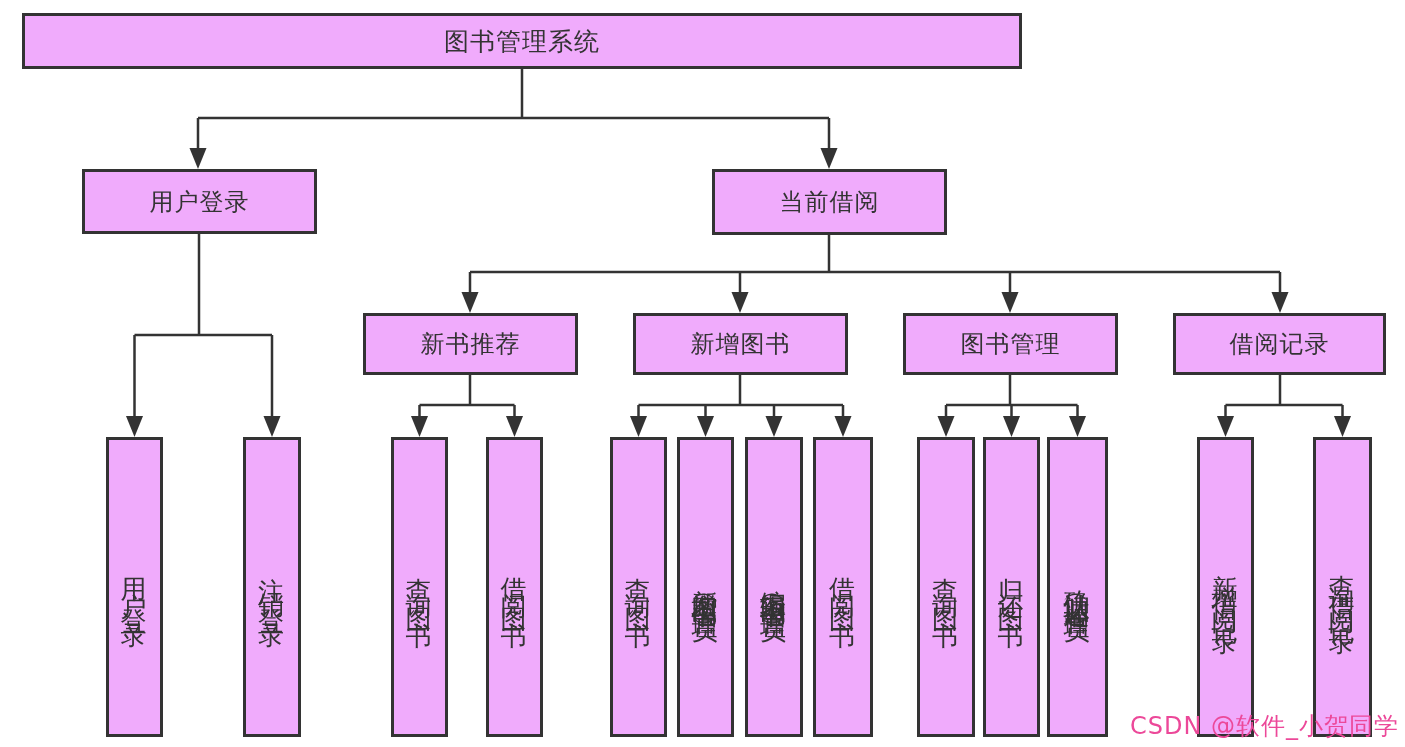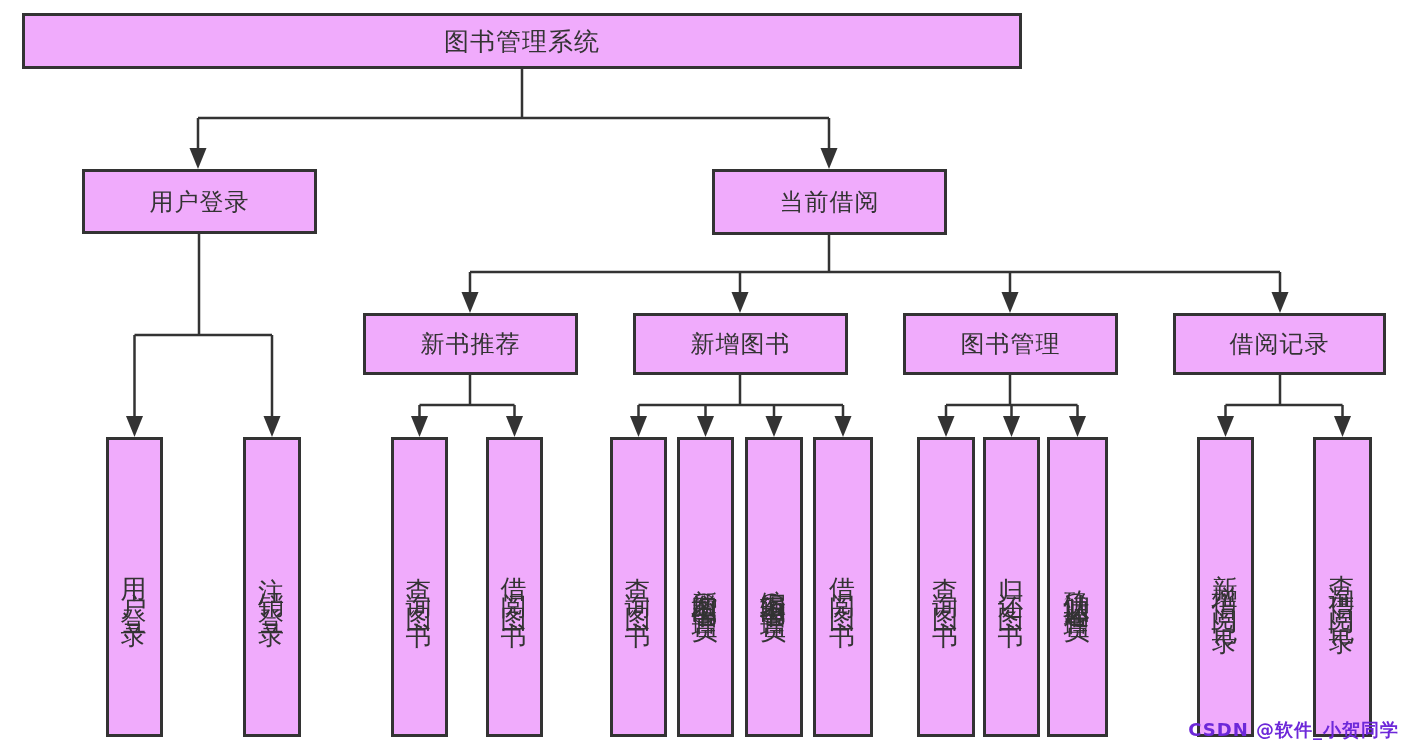--- a/index.html
+++ b/index.html
@@ -28,25 +28,24 @@
     text-orientation:mixed;
     font-size:26px;
     color:#333333;
   }
   .pitch4 span{letter-spacing:15px;}
   .pitch6 span{letter-spacing:11px;}
   .pitch9 span{letter-spacing:4px;}
   .watermark{
     position:absolute;
     right:6px;bottom:5px;
-    font-size:18px;
-    color:#6d28d9;
+    font-size:24px;
+    color:#ec4899;
     letter-spacing:1px;
     white-space:nowrap;
-    font-weight:bold;
   }
 </style>
 </head>
 <body>
 
 <div class="canvas">
 
   <svg class="wires" width="1405" height="747" viewBox="0 0 1405 747" fill="none" stroke="#333333" stroke-width="2.5">
 
     <path d="M522 69 V118 M198 118 H829 M198 118 V150 M829 118 V150"></path>

